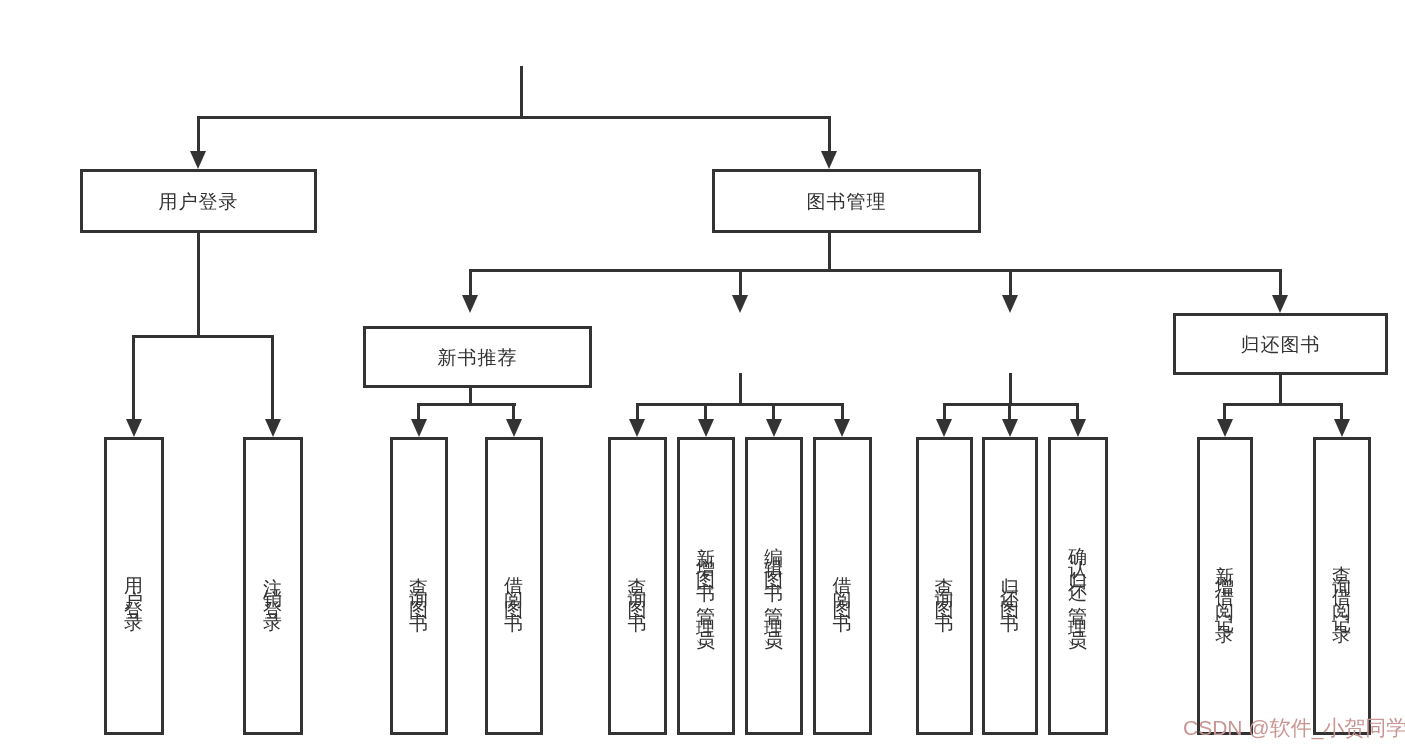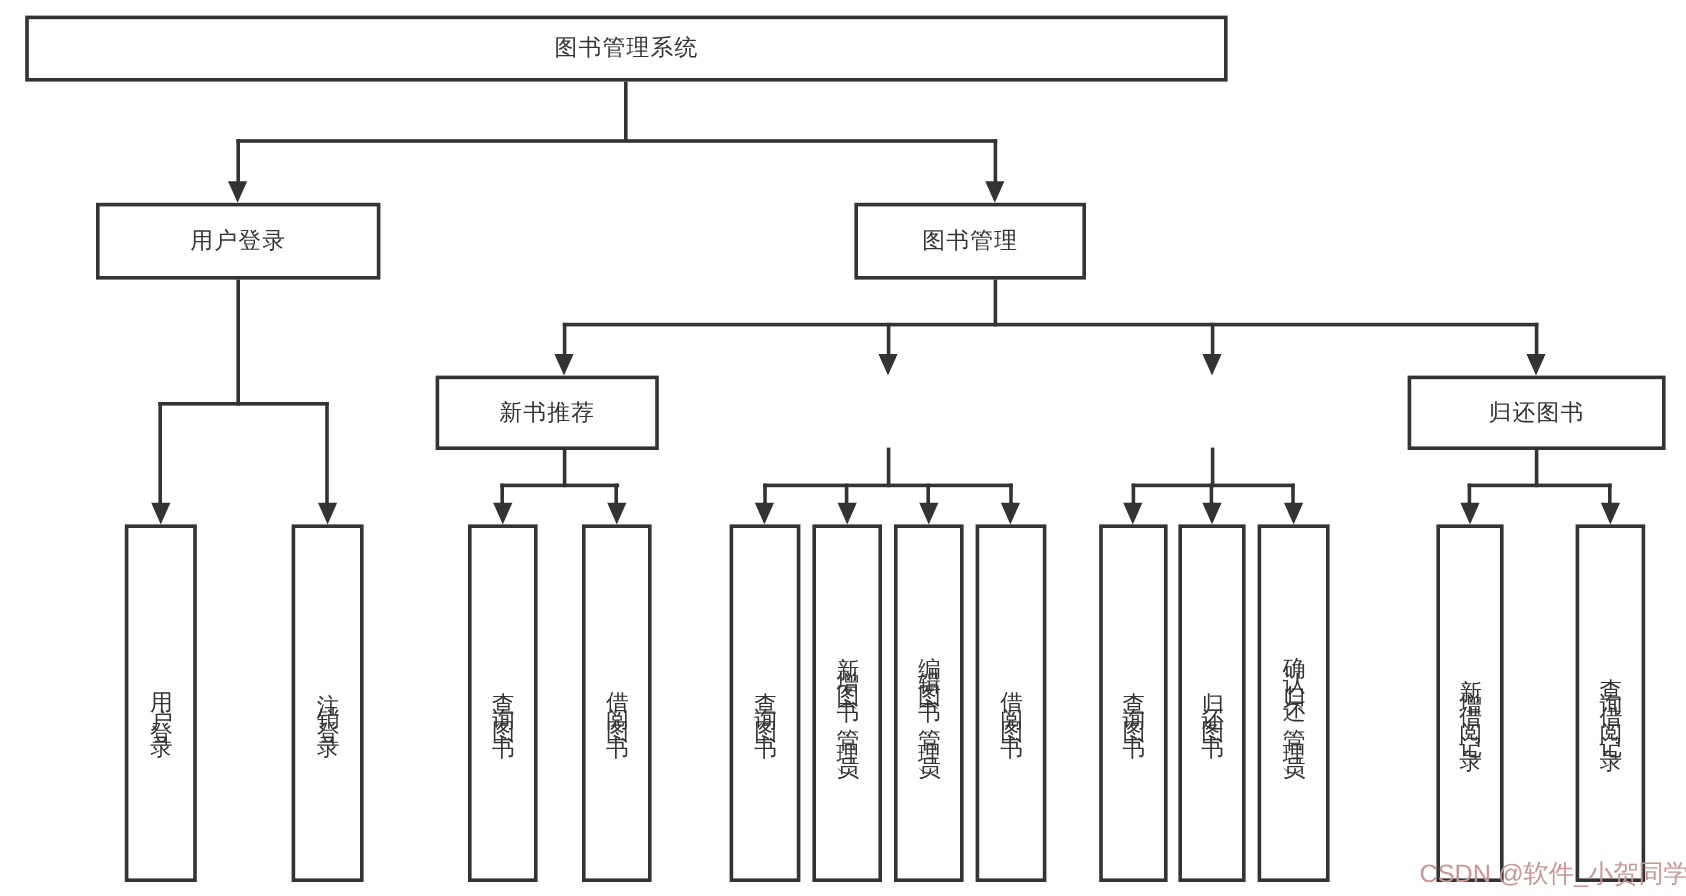--- a/index.html
+++ b/index.html
@@ -58,26 +58,25 @@
     color: #c99693;
     white-space: nowrap;
     z-index: 3;
   }
 </style>
 </head>
 <body>
 
 <div class="stage">
 
-  <div class="box hbox" style="left:21px;top:13px;width:1002px;height:55px">图书管理系统</div>
 
   <div class="box hbox" style="left:80px;top:169px;width:237px;height:64px">用户登录</div>
-  <div class="box hbox" style="left:712px;top:169px;width:193px;height:64px">图书管理</div>
+  <div class="box hbox" style="left:712px;top:169px;width:269px;height:64px">图书管理</div>
 
-  <div class="box hbox" style="left:363px;top:313px;width:186px;height:62px">新书推荐</div>
+  <div class="box hbox" style="left:363px;top:326px;width:229px;height:62px">新书推荐</div>
   <div class="box hbox" style="left:1173px;top:313px;width:215px;height:62px">归还图书</div>
 
   <div class="box vbox" style="left:104px;top:437px;width:60px;height:298px">用户登录</div>
   <div class="box vbox" style="left:243px;top:437px;width:60px;height:298px">注销登录</div>
 
   <div class="box vbox" style="left:390px;top:437px;width:58px;height:298px">查询图书</div>
   <div class="box vbox" style="left:485px;top:437px;width:58px;height:298px">借阅图书</div>
 
   <div class="box vbox" style="left:608px;top:437px;width:59px;height:298px">查询图书</div>
   <div class="box vbox" style="left:677px;top:437px;width:58px;height:298px">新增图书（管理员）</div>

